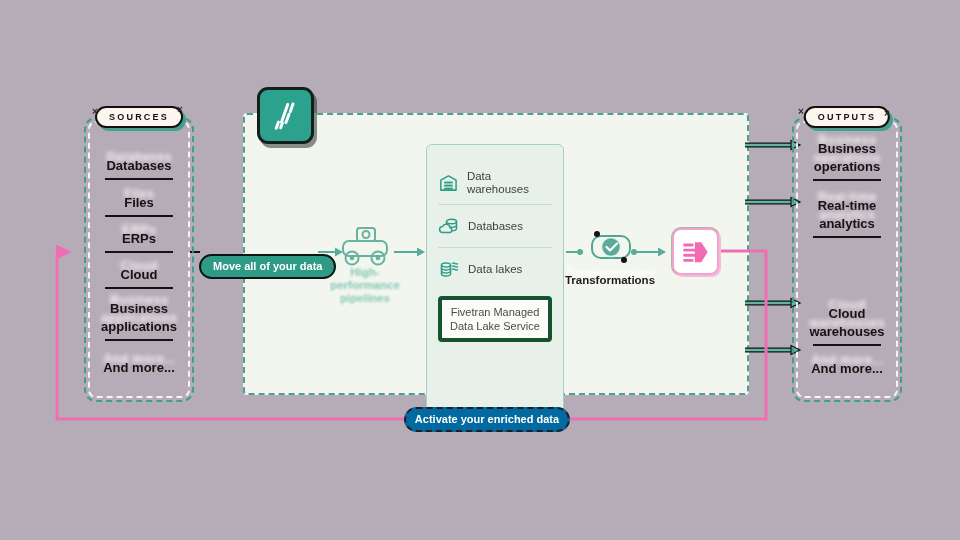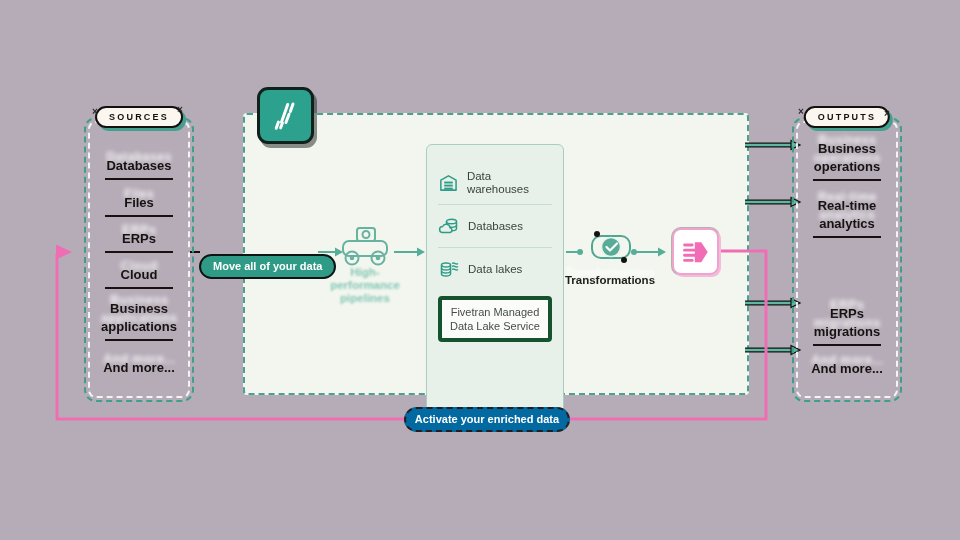--- a/index.html
+++ b/index.html
@@ -248,21 +248,21 @@
     <div class="panel-pill">OUTPUTS</div>
     <div class="item" style="top:21px">
       <span class="txt">Business operations</span>
       <div class="rule"></div>
     </div>
     <div class="item" style="top:78px">
       <span class="txt">Real-time analytics</span>
       <div class="rule"></div>
     </div>
     <div class="item" style="top:186px">
-      <span class="txt">ERPs migrations</span>
+      <span class="txt">Cloud warehouses</span>
       <div class="rule"></div>
     </div>
     <div class="item" style="top:241px">
       <span class="txt">And more...</span>
     </div>
   </div>
 
   <span class="deco" style="left:92px;top:106px">×</span>
   <span class="deco" style="left:177px;top:104px">×</span>
   <span class="deco" style="left:798px;top:106px">×</span>

